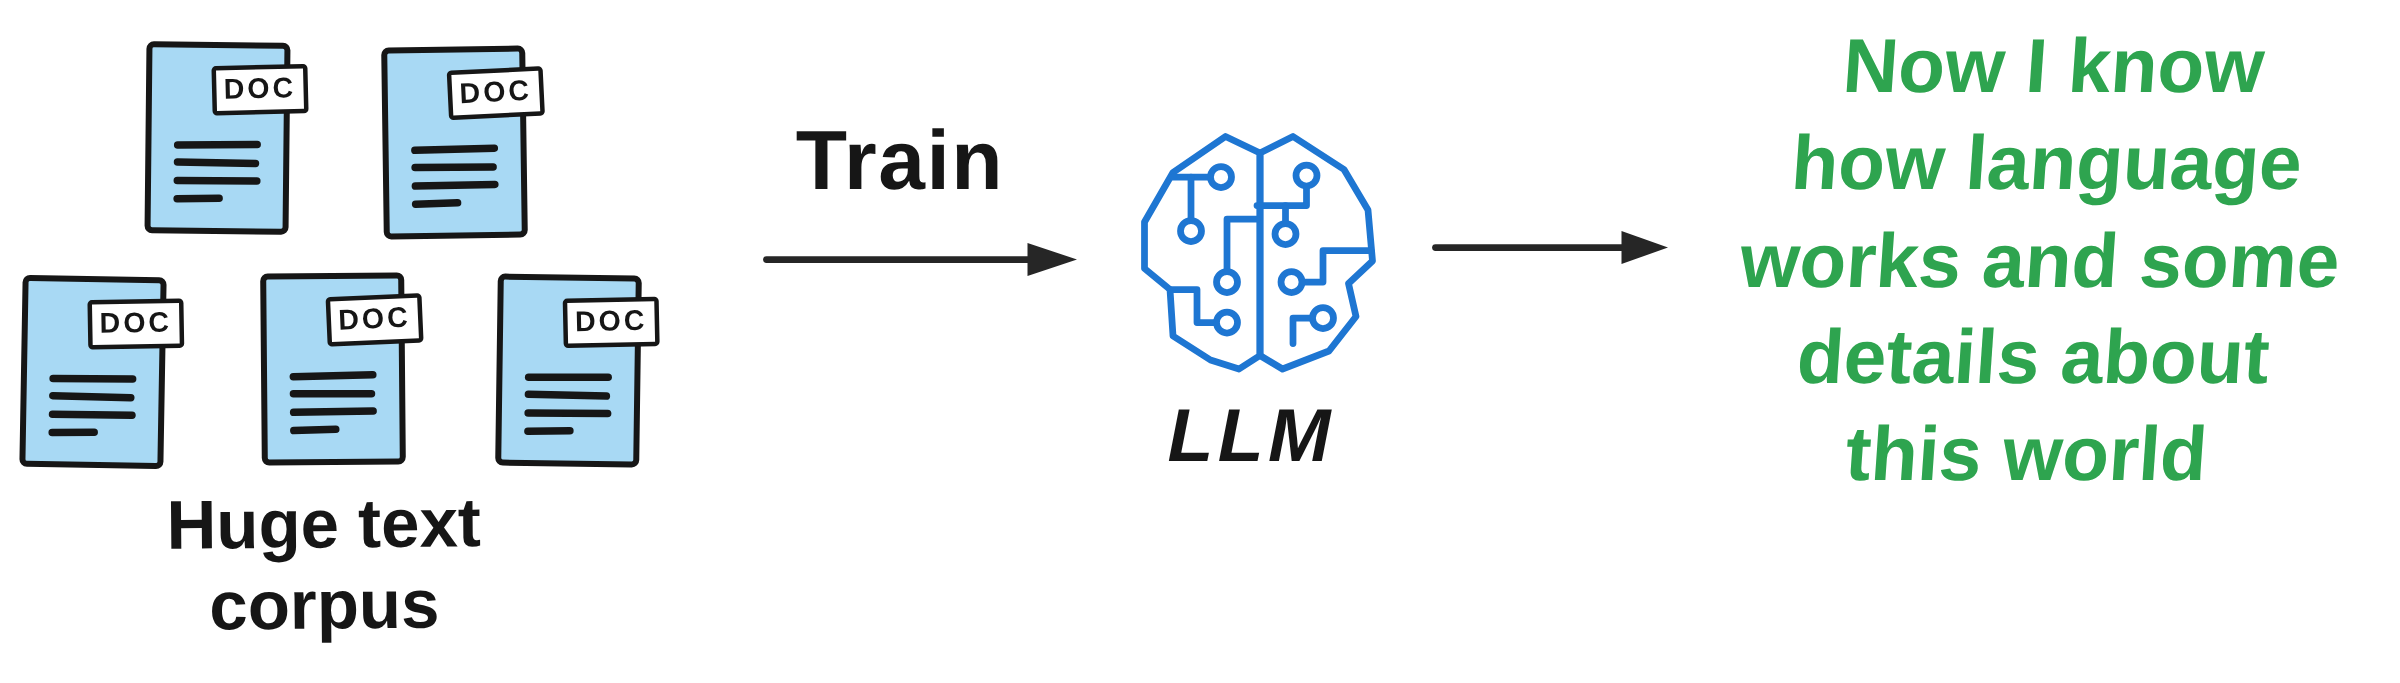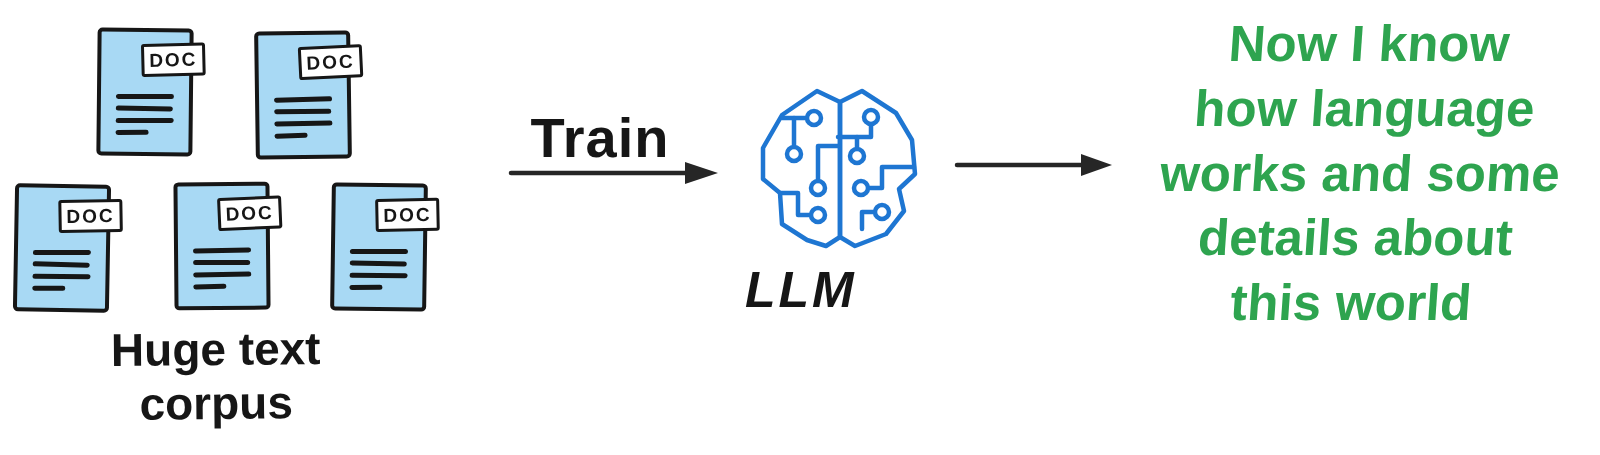--- a/index.html
+++ b/index.html
@@ -49,25 +49,25 @@
   .corpus-caption{
     position:absolute;left:26px;top:322px;width:380px;
     text-align:center;
     font-size:46px;font-weight:bold;line-height:1.18;
     white-space:pre-line;
     transform:rotate(-.5deg);
   }
   .train-label{
     position:absolute;left:470px;top:74px;width:260px;
     text-align:center;
-    font-size:56px;font-weight:bold;letter-spacing:1px;margin-top:31px;
+    font-size:56px;font-weight:bold;letter-spacing:1px;
   }
   .llm-label{
     position:absolute;left:745px;top:261px;width:145px;
-    text-align:left;
+    text-align:right;
     font-size:50px;font-weight:bold;font-style:italic;letter-spacing:3px;
   }
   .knowledge{
     position:absolute;left:1125px;top:12px;width:470px;
     text-align:center;
     font-size:51px;font-weight:bold;line-height:1.27;
     color:#2ea44f;
     transform:skewX(-4deg);
   }
 

